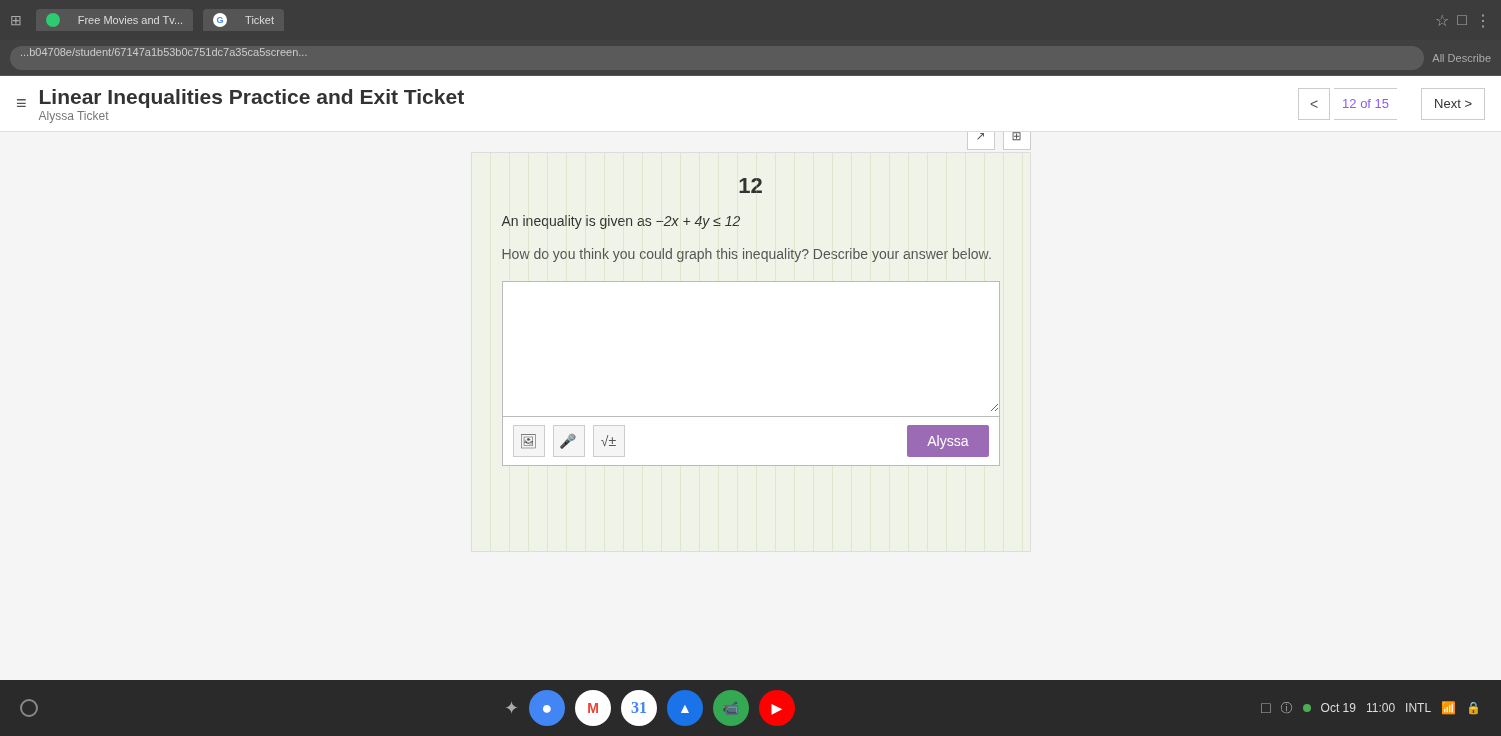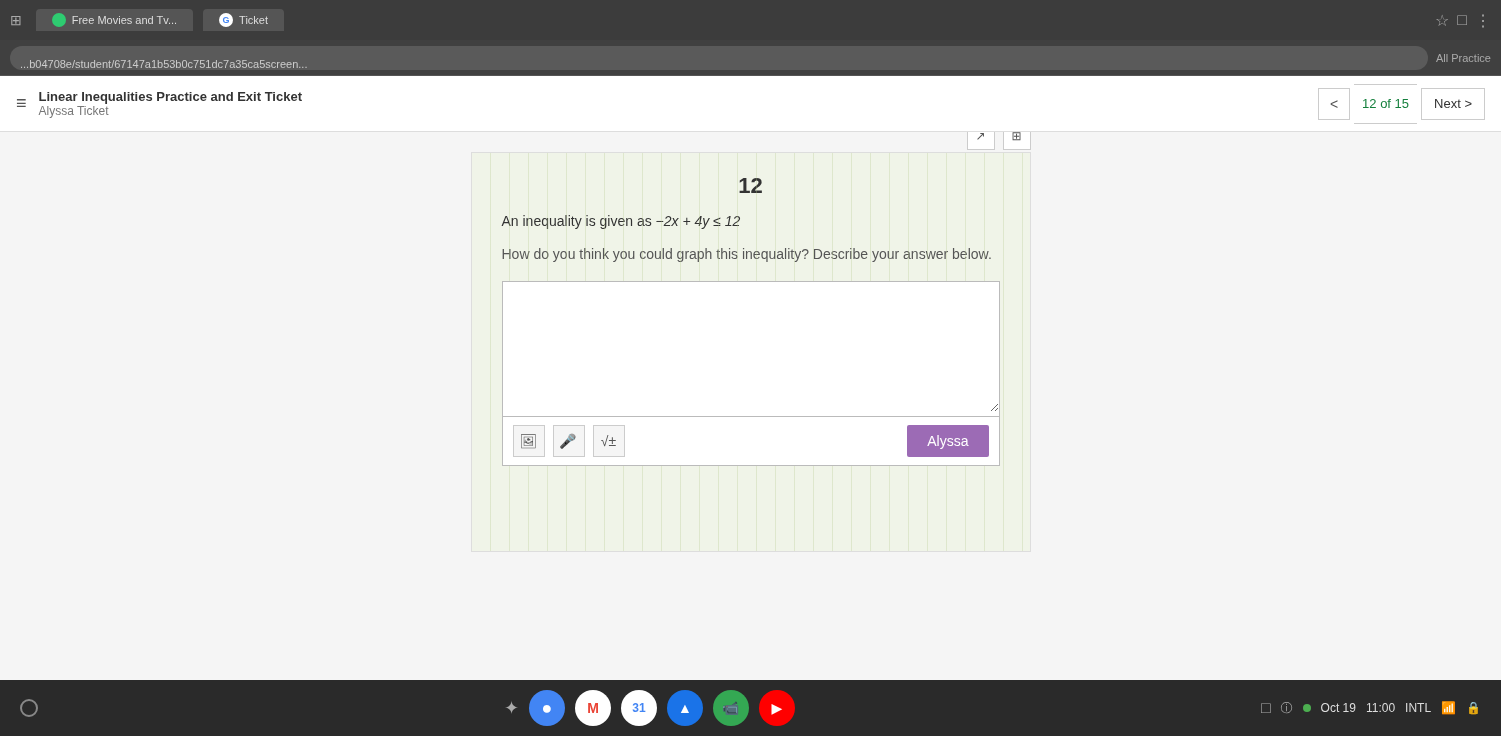--- a/index.html
+++ b/index.html
@@ -24,25 +24,25 @@
     }
     .grid-icon {
       color: #aaa;
       font-size: 14px;
       margin-right: 4px;
     }
     .tab {
       background: #555;
       color: #ddd;
       font-size: 11px;
-      padding: 4px 16px;
+      padding: 4px 10px;
       border-radius: 4px 4px 0 0;
       display: flex;
       align-items: center;
-      gap: 6px;
+      gap: 18px;
     }
     .tab .favicon {
       width: 14px;
       height: 14px;
       border-radius: 50%;
       background: #4CAF50;
       display: inline-block;
     }
     .tab .favicon-g {
       background: white;
@@ -72,21 +72,21 @@
       padding: 0 10px;
       gap: 8px;
       border-bottom: 1px solid #555;
     }
     .address-bar {
       flex: 1;
       background: #5a5a5a;
       border-radius: 12px;
       height: 24px;
       display: flex;
-      align-items: flex-end;
+      align-items: flex-start;
       padding: 0 10px;
       color: #ccc;
       font-size: 11px;
       overflow: hidden;
       white-space: nowrap;
     }
     .address-icons {
       display: flex;
       gap: 8px;
       color: #aaa;
@@ -121,21 +121,21 @@
     .hamburger {
       font-size: 18px;
       color: #555;
       cursor: pointer;
     }
     .classroom-title-area {
       display: flex;
       flex-direction: column;
     }
     .classroom-title {
-      font-size: 13px;
+      font-size: 21px;
       font-weight: bold;
       color: #333;
     }
     .classroom-subtitle {
       font-size: 12px;
       color: #777;
     }
     .topbar-right {
       margin-left: auto;
       display: flex;
@@ -154,39 +154,40 @@
       height: 32px;
       display: flex;
       align-items: center;
       justify-content: center;
       cursor: pointer;
       font-size: 14px;
       color: #555;
     }
     .nav-counter {
       font-size: 13px;
-      color: #15803d;
+      color: #8b5cf6;
       padding: 0 8px;
       border-top: 1px solid #ccc;
       border-bottom: 1px solid #ccc;
-      height: 40px;
+      height: 32px;
       display: flex;
       align-items: center;
     }
     .next-btn {
       border: 1px solid #ccc;
       background: #fff;
       height: 32px;
       padding: 0 12px;
       display: flex;
       align-items: center;
       gap: 4px;
       cursor: pointer;
       font-size: 13px;
       color: #333;
+      margin-left: 20px;
     }
     .all-bookmarks {
       font-size: 12px;
       color: #555;
       white-space: nowrap;
     }
 
     
     .question-area {
       position: absolute;
@@ -389,21 +390,21 @@
     <span>□</span>
     <span>⋮</span>
   </div>
 </div>
 
 <div class="address-bar-row">
   <div class="address-bar">
     <span>...b04708e/student/67147a1b53b0c751dc7a35ca5screen...</span>
   </div>
   <div class="address-icons">
-    <span style="font-size:11px;color:#aaa;">All Practice</span>
+    <span style="font-size:11px;color:#aaa;">All Describe</span>
   </div>
 </div>
 
 <div class="main-content">
 
   <div class="classroom-topbar">
     <span class="hamburger">≡</span>
     <div class="classroom-title-area">
       <span class="classroom-title">Linear Inequalities Practice and Exit Ticket</span>
       <span class="classroom-subtitle">Alyssa Ticket</span>
@@ -461,21 +462,21 @@
 </div>
 
 <div class="taskbar">
   <div class="taskbar-left">
     <div class="taskbar-circle"></div>
   </div>
   <div class="taskbar-center">
     <span style="color:#aaa;font-size:18px;">✦</span>
     <div class="taskbar-app app-chrome" style="font-size:18px;color:white;">●</div>
     <div class="taskbar-app app-gmail" style="font-size:14px;font-weight:bold;color:#EA4335;">M</div>
-    <div class="taskbar-app" style="background:#fff;color:#4285F4;font-size:12px;font-weight:bold;">31</div>
+    <div class="taskbar-app" style="background:#fff;color:#4285F4;font-size:16px;font-weight:bold;font-family:Liberation Serif, serif;">31</div>
     <div class="taskbar-app" style="background:#1a73e8;color:white;font-size:14px;">▲</div>
     <div class="taskbar-app" style="background:#34a853;color:white;font-size:14px;">📹</div>
     <div class="taskbar-app app-youtube" style="font-size:14px;">▶</div>
   </div>
   <div class="taskbar-right">
     <span style="font-size:16px;color:#aaa;">□</span>
     <span style="color:#aaa;">ⓘ</span>
     <span class="taskbar-indicator"></span>
     <span>Oct 19</span>
     <span>11:00</span>

